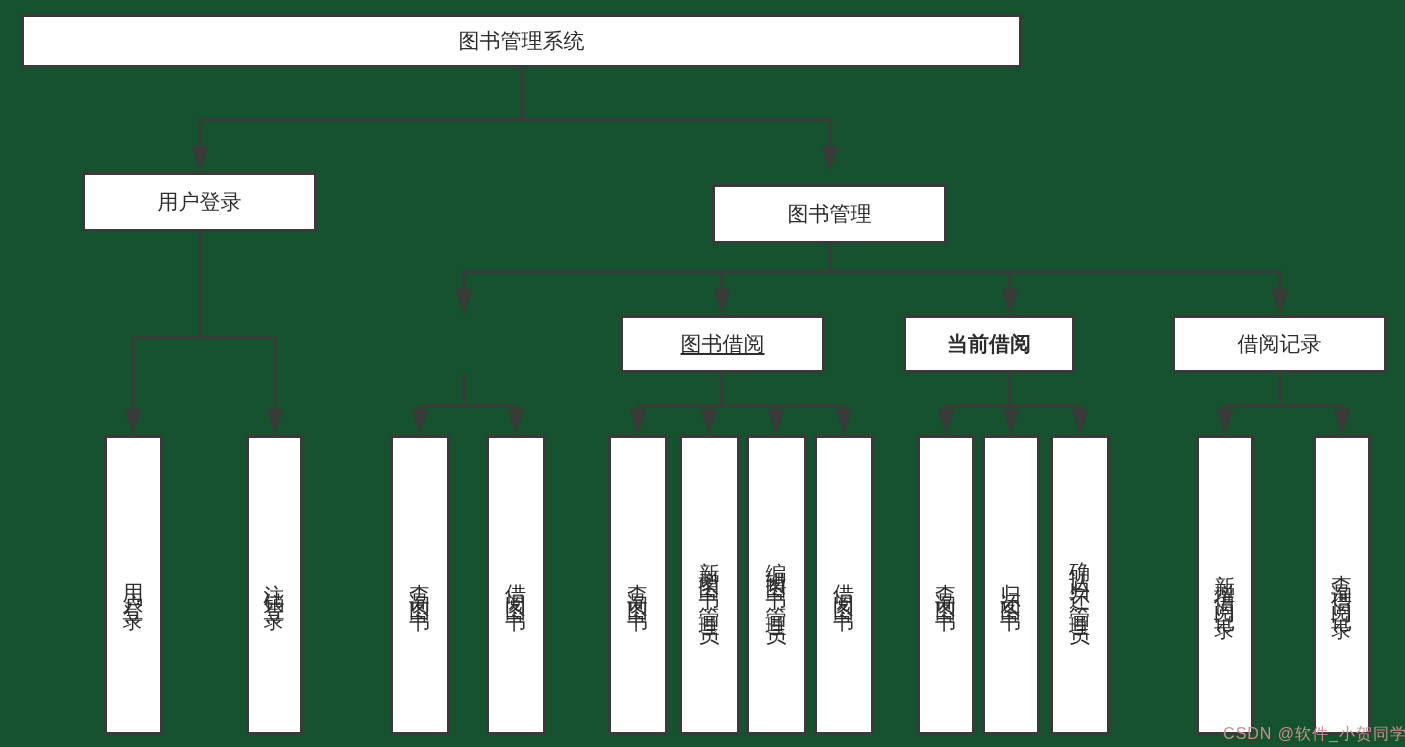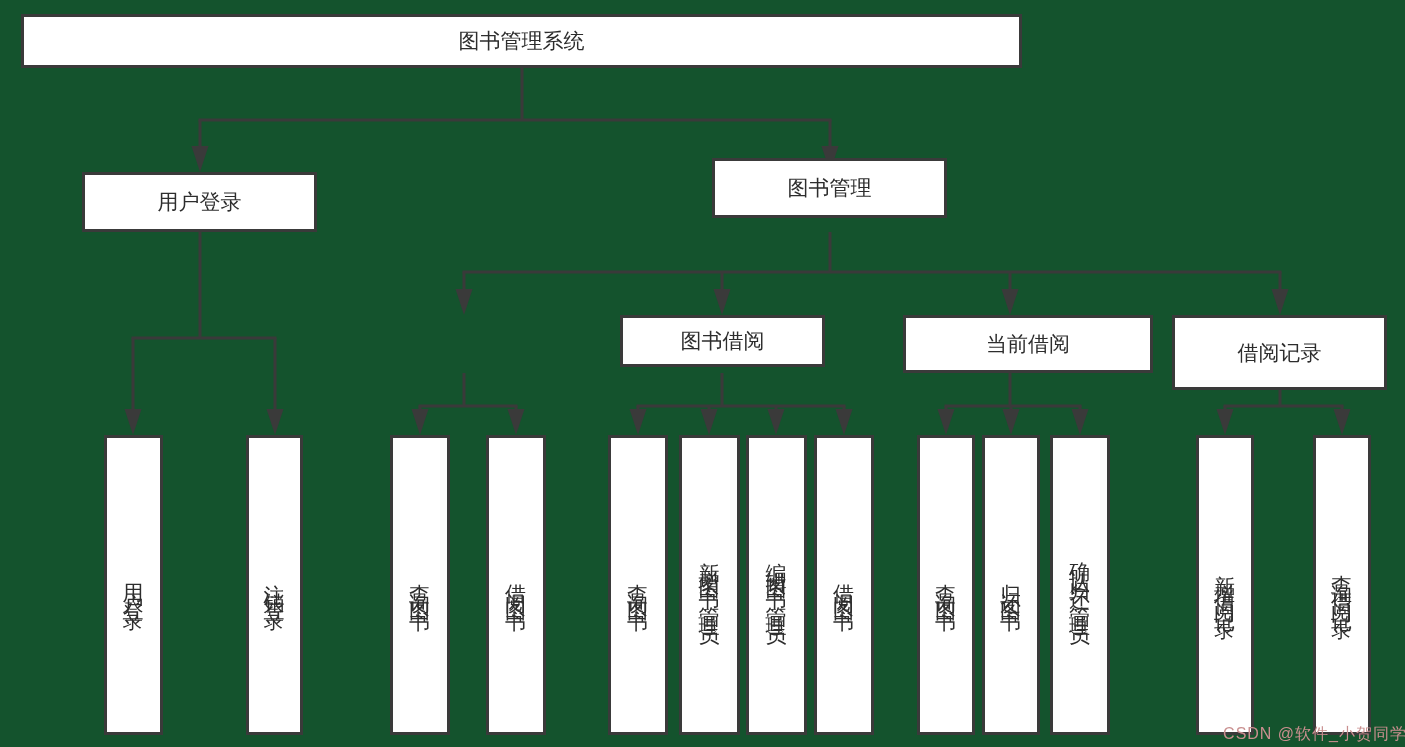--- a/index.html
+++ b/index.html
@@ -98,31 +98,31 @@
       <polygon points="1333.5,409 1350.5,409 1342,435" fill="#3a3a3a"></polygon>
     </svg>
 
   <div class="node h" style="left:21px; top:14px; width:1001px; height:54px;">
     <span>图书管理系统</span>
   </div>
 
   <div class="node h" style="left:82px; top:172px; width:235px; height:60px;">
     <span>用户登录</span>
   </div>
-  <div class="node h" style="left:712px; top:158px; width:235px; height:60px;">
+  <div class="node h" style="left:712px; top:184px; width:235px; height:60px;">
     <span>图书管理</span>
   </div>
 
-  <div class="node h" style="left:620px; top:315px; width:205px; height:52px;">
+  <div class="node h" style="left:620px; top:315px; width:205px; height:58px;text-decoration:underline;">
     <span>图书借阅</span>
   </div>
-  <div class="node h" style="left:903px; top:315px; width:250px; height:58px;">
+  <div class="node h" style="left:903px; top:315px; width:172px; height:58px;font-weight:bold;">
     <span>当前借阅</span>
   </div>
-  <div class="node h" style="left:1172px; top:315px; width:215px; height:75px;text-align:center;">
+  <div class="node h" style="left:1172px; top:315px; width:215px; height:58px;text-align:center;">
     <span>借阅记录</span>
   </div>
 
   <div class="node v" style="left:104px; top:435px; width:59px; height:300px;">
     <span>用户登录</span>
   </div>
   <div class="node v" style="left:246px; top:435px; width:57px; height:300px;">
     <span>注销登录</span>
   </div>
 

